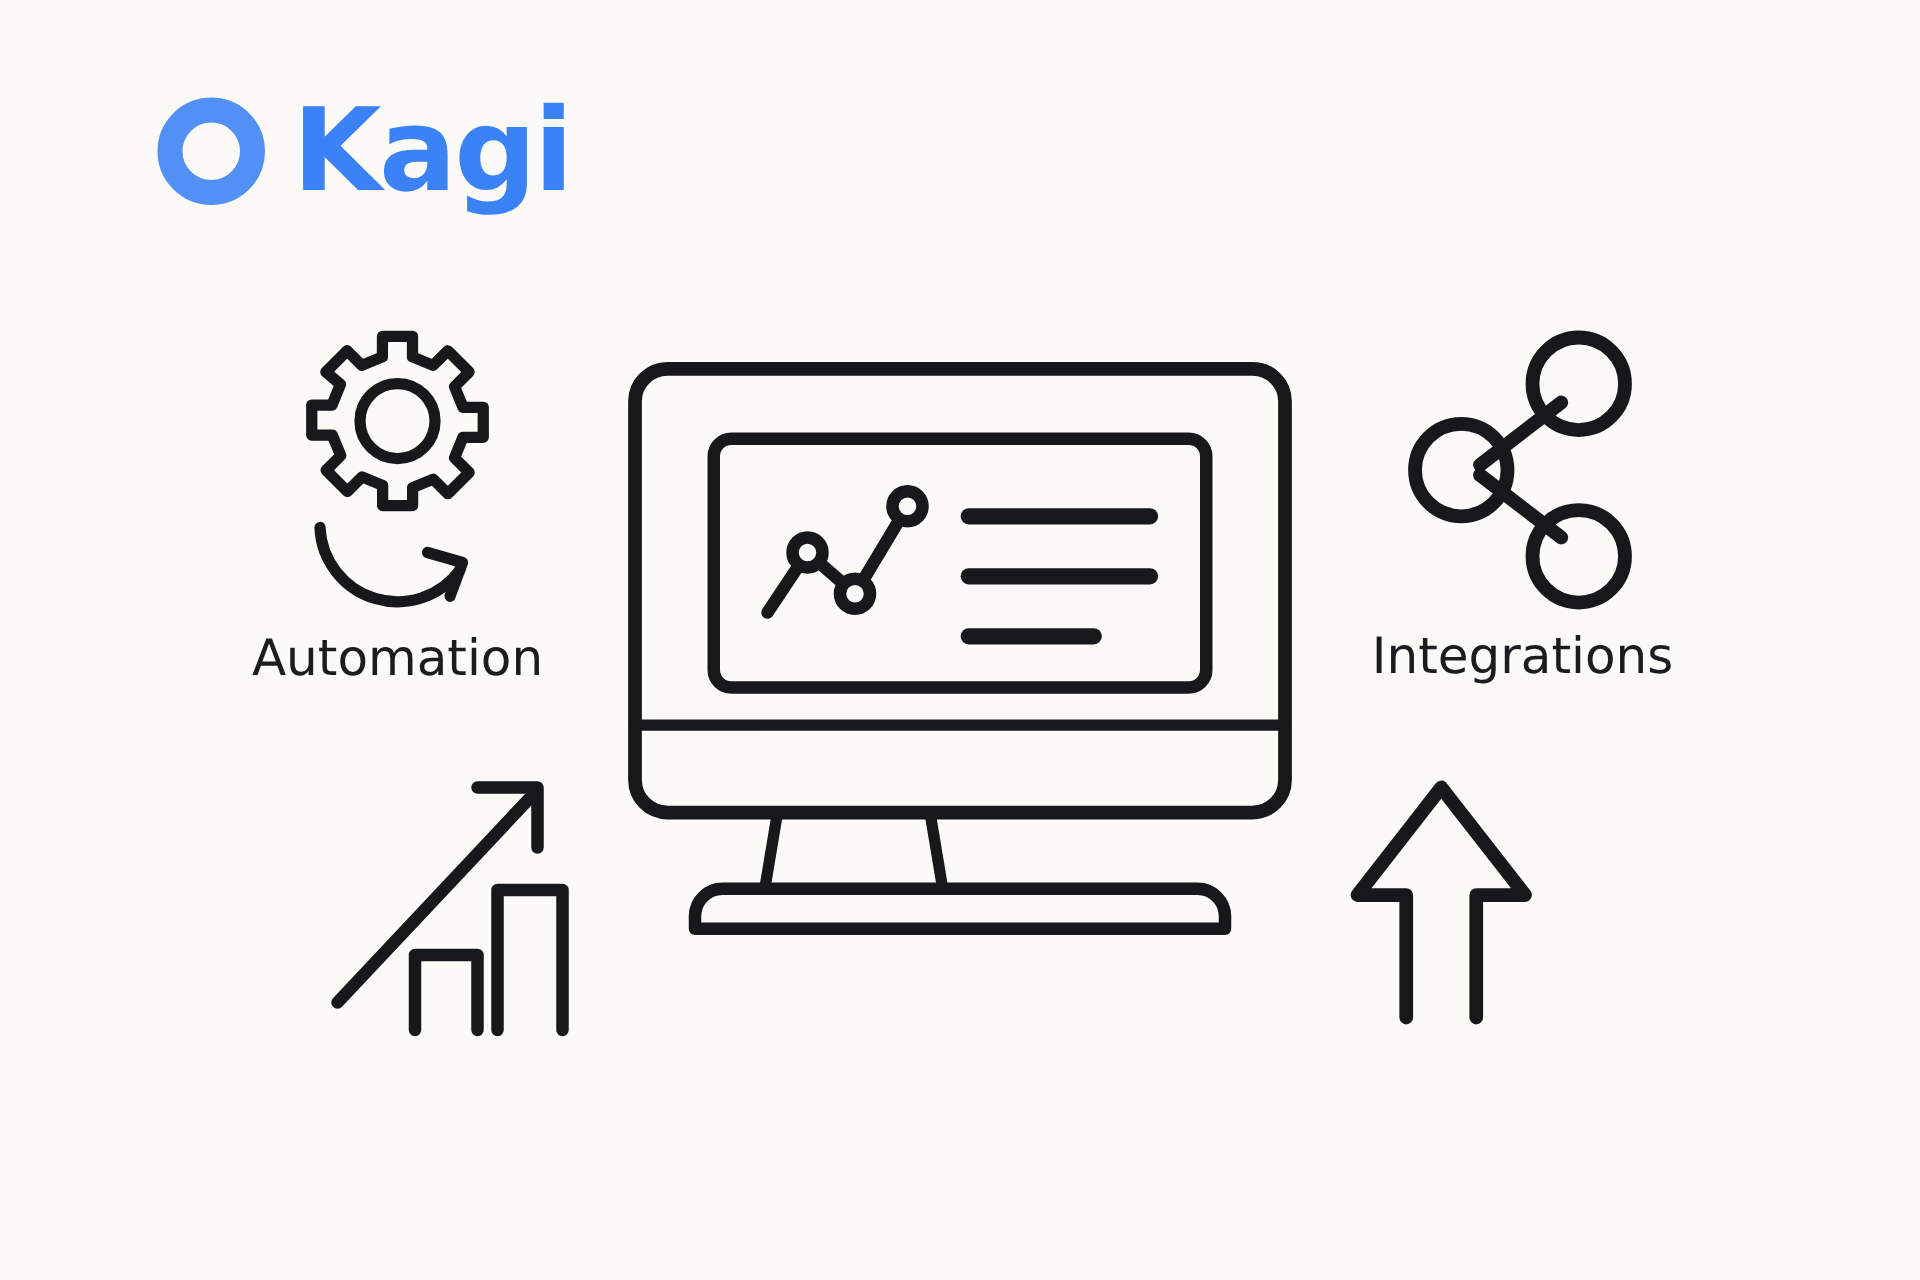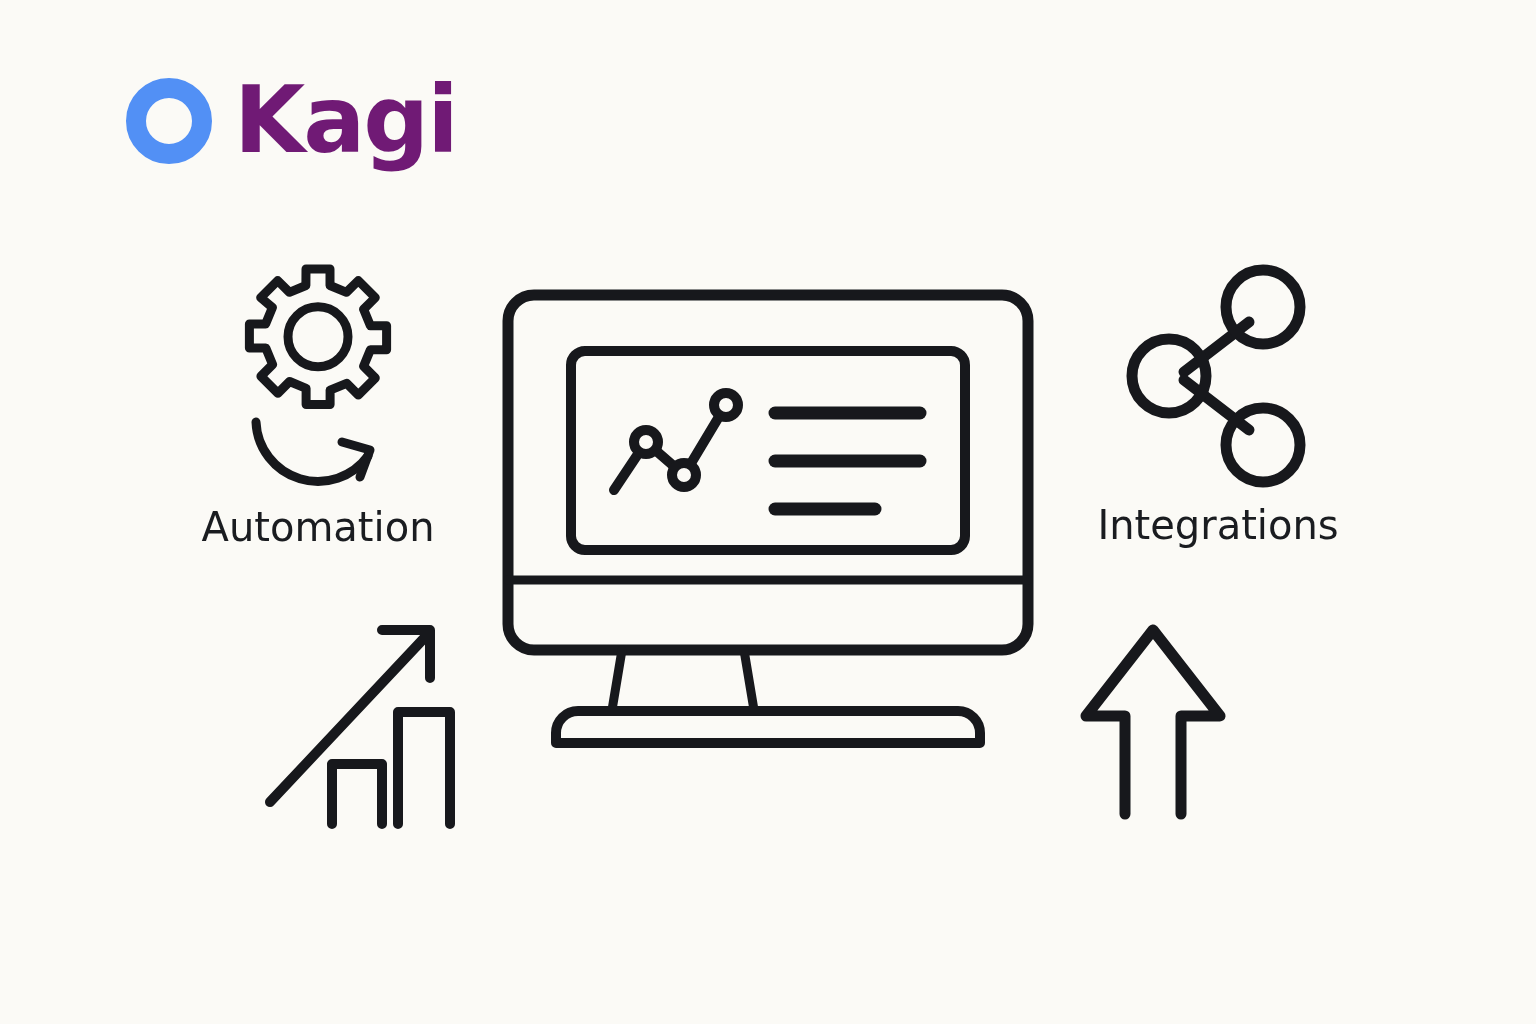--- a/index.html
+++ b/index.html
@@ -88,21 +88,21 @@
   }
   svg { display: block; overflow: visible; }
 </style>
 </head>
 <body style="background: rgb(251, 250, 246);">
 
 <div id="canvas" style="background: rgb(251, 250, 246);">
 
   <div class="brand">
     <div class="brand-ring" style="border-color: rgb(82, 144, 245);"></div>
-    <div class="brand-word" style="color: #701a75;">Kagi</div>
+    <div class="brand-word" style="color: #3b82f6;">Kagi</div>
   </div>
 
   <div class="feature" id="feat-integrations">
     <svg class="feature-icon" width="182" height="228" viewBox="0 0 182 228">
       <g fill="none" stroke="#17181C" stroke-width="11" stroke-linecap="round">
 
         <line x1="57" y1="110" x2="122" y2="60"></line>
         <line x1="57" y1="118" x2="122" y2="168"></line>
 
         <circle cx="136" cy="45" r="37"></circle>

